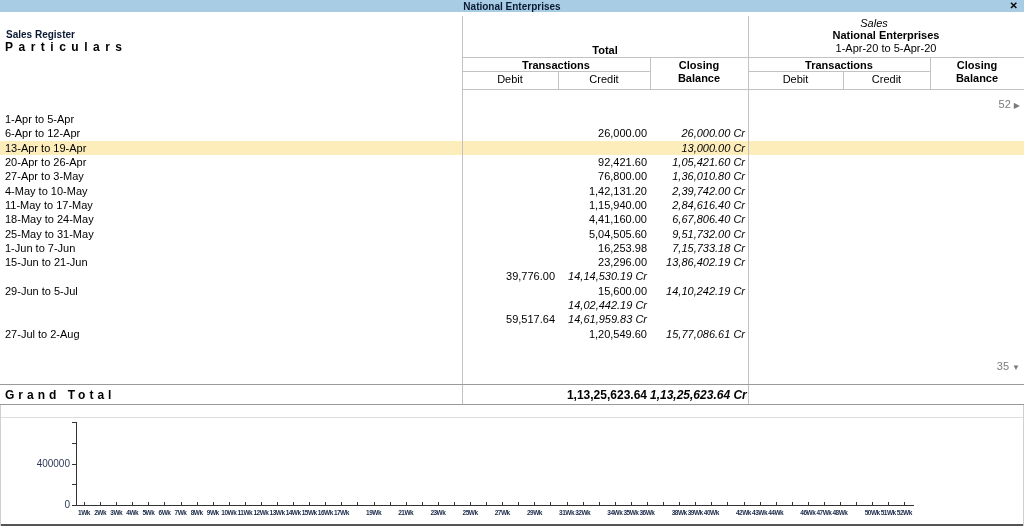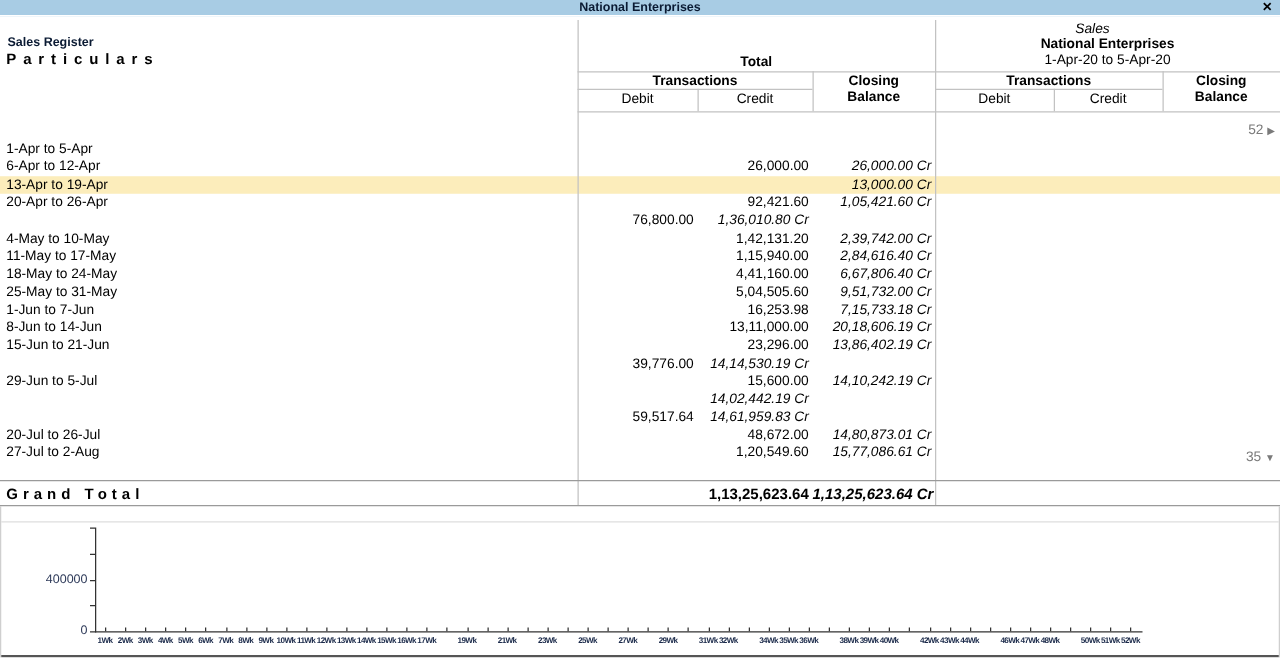--- a/index.html
+++ b/index.html
@@ -159,20 +159,21 @@
       <div class="row">
         <div class="cell-period">20-Apr to 26-Apr</div>
         <div class="cell-amt"></div>
         <div class="cell-amt">92,421.60</div>
         <div class="cell-closing">1,05,421.60 Cr</div>
         <div class="cell-amt"></div>
         <div class="cell-amt"></div>
         <div class="cell-closing"></div>
       </div>
       <div class="row">
+        <div class="cell-period">27-Apr to 3-May</div>
         <div class="cell-amt"></div>
         <div class="cell-amt">76,800.00</div>
         <div class="cell-closing">1,36,010.80 Cr</div>
         <div class="cell-amt"></div>
         <div class="cell-amt"></div>
         <div class="cell-closing"></div>
       </div>
       <div class="row">
         <div class="cell-period">4-May to 10-May</div>
         <div class="cell-amt"></div>
@@ -212,29 +213,20 @@
       <div class="row">
         <div class="cell-period">1-Jun to 7-Jun</div>
         <div class="cell-amt"></div>
         <div class="cell-amt">16,253.98</div>
         <div class="cell-closing">7,15,733.18 Cr</div>
         <div class="cell-amt"></div>
         <div class="cell-amt"></div>
         <div class="cell-closing"></div>
       </div>
       <div class="row">
-        <div class="cell-period">8-Jun to 14-Jun</div>
-        <div class="cell-amt"></div>
-        <div class="cell-amt">13,11,000.00</div>
-        <div class="cell-closing">20,18,606.19 Cr</div>
-        <div class="cell-amt"></div>
-        <div class="cell-amt"></div>
-        <div class="cell-closing"></div>
-      </div>
-      <div class="row">
         <div class="cell-period">15-Jun to 21-Jun</div>
         <div class="cell-amt"></div>
         <div class="cell-amt">23,296.00</div>
         <div class="cell-closing">13,86,402.19 Cr</div>
         <div class="cell-amt"></div>
         <div class="cell-amt"></div>
         <div class="cell-closing"></div>
       </div>
       <div class="row">
         <div class="cell-amt"></div>
@@ -258,29 +250,20 @@
         <div class="cell-amt"></div>
         <div class="cell-closing">14,02,442.19 Cr</div>
         <div class="cell-amt"></div>
         <div class="cell-amt"></div>
         <div class="cell-closing"></div>
       </div>
       <div class="row">
         <div class="cell-amt"></div>
         <div class="cell-amt">59,517.64</div>
         <div class="cell-closing">14,61,959.83 Cr</div>
-        <div class="cell-amt"></div>
-        <div class="cell-amt"></div>
-        <div class="cell-closing"></div>
-      </div>
-      <div class="row">
-        <div class="cell-period">20-Jul to 26-Jul</div>
-        <div class="cell-amt"></div>
-        <div class="cell-amt">48,672.00</div>
-        <div class="cell-closing">14,80,873.01 Cr</div>
         <div class="cell-amt"></div>
         <div class="cell-amt"></div>
         <div class="cell-closing"></div>
       </div>
       <div class="row">
         <div class="cell-period">27-Jul to 2-Aug</div>
         <div class="cell-amt"></div>
         <div class="cell-amt">1,20,549.60</div>
         <div class="cell-closing">15,77,086.61 Cr</div>
         <div class="cell-amt"></div>

